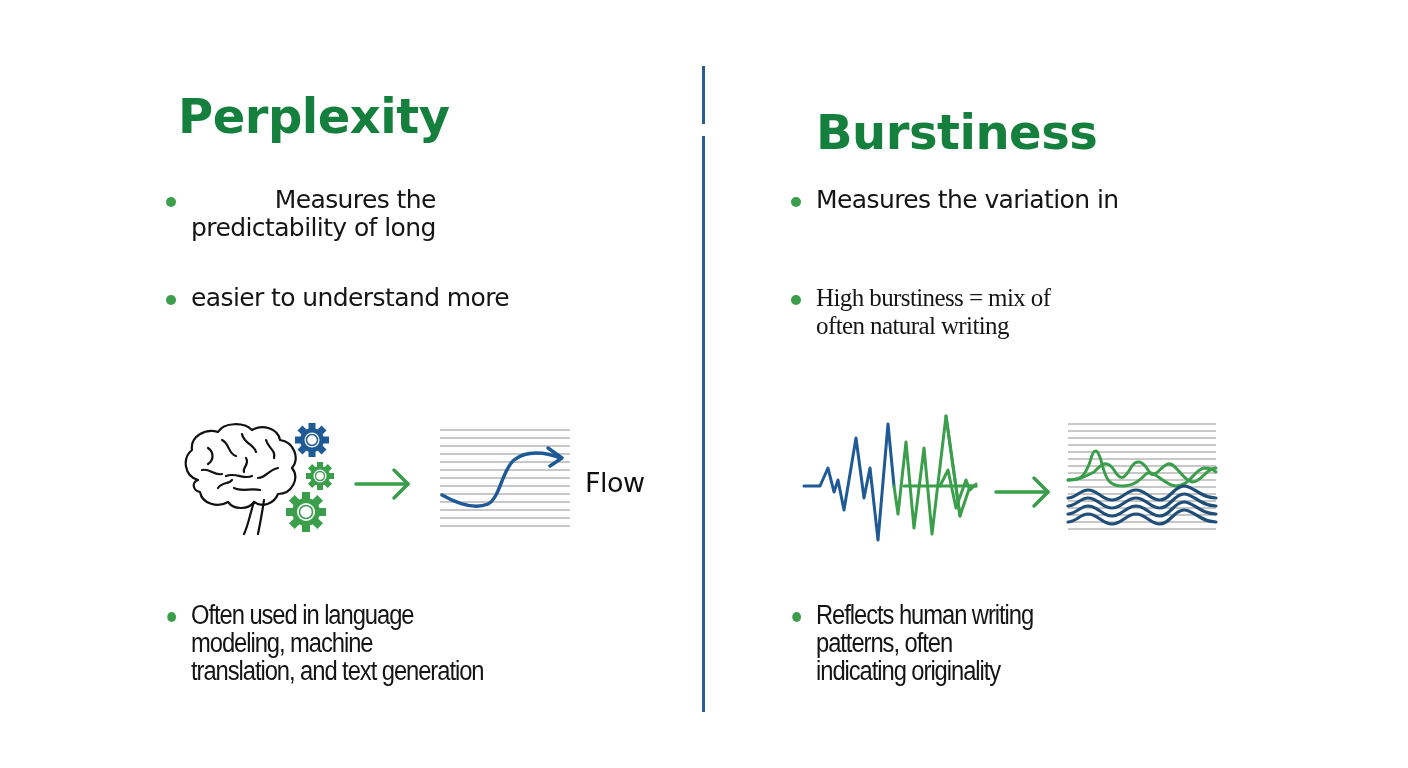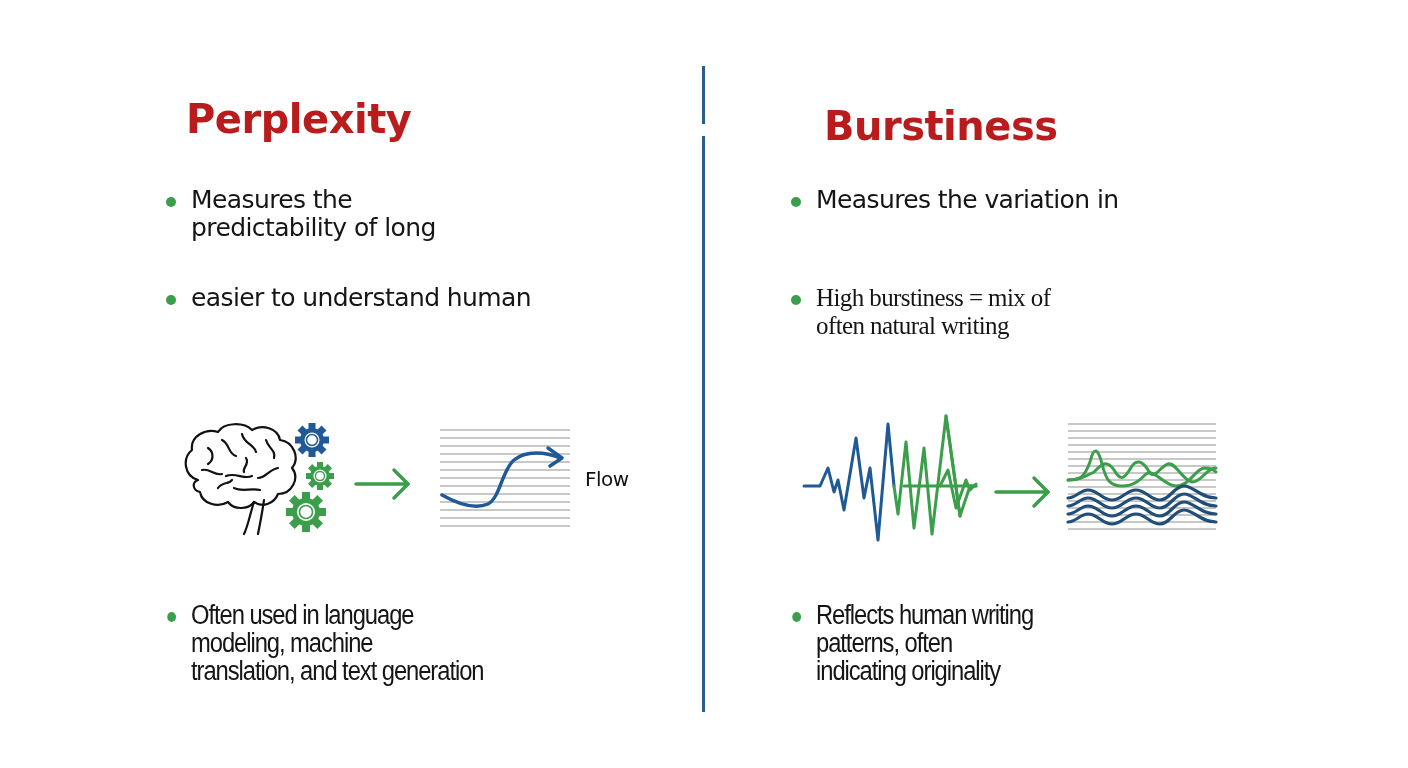--- a/index.html
+++ b/index.html
@@ -1,56 +1,56 @@
 <!DOCTYPE html>
 <html><head>
 <meta charset="utf-8">
 <style>
   html, body { margin: 0; padding: 0; }
   body {
     width: 1408px; height: 768px; background: #ffffff; position: relative; overflow: hidden;
     font-family: "DejaVu Sans", "Liberation Sans", sans-serif; color: #111;
   }
   .title {
-    position: absolute; font-weight: bold; font-size: 40px; color: #b91c1c; letter-spacing: -0.5px;
-    font-family: "DejaVu Sans", sans-serif; margin: 8px;
+    position: absolute; font-weight: bold; font-size: 48px; color: #15803d; letter-spacing: -0.5px;
+    font-family: "DejaVu Sans", sans-serif; margin: 0;
   }
   .bullet {
     position: absolute; font-size: 25px; line-height: 28px; color: #151515;
     font-family: "DejaVu Sans", sans-serif; letter-spacing: -0.6px;
   }
   .bullet .dot {
     position: absolute; left: -25px; top: 11px; width: 10px; height: 10px; border-radius: 50%;
     background: #3a9e4a;
   }
   .bullet .line { display: block; white-space: nowrap; }
   .divider {
     position: absolute; left: 702px; width: 3px; background: #2b5d8c;
   }
   .icon { position: absolute; }
   .flow-label {
-    position: absolute; left: 585px; top: 467px; font-size: 20px; color: #111;
+    position: absolute; left: 585px; top: 467px; font-size: 27px; color: #111;
     font-family: "DejaVu Sans", sans-serif; letter-spacing: -0.5px;
   }
   .cond { font-family: "Liberation Sans", sans-serif; font-size: 27px; letter-spacing: -1.2px; transform: scaleX(0.88); transform-origin: left top; }
 </style>
 </head>
 <body>
 
 <h1 class="title" style="left:178px; top:88px;">Perplexity</h1>
 
-<div class="bullet" style="left:191px; top:186px;">
+<div class="bullet" style="left:191px; top:186px;text-align:right;">
   <span class="dot"></span>
   <span class="line">Measures the</span>
   <span class="line">predictability of long</span>
 </div>
 
 <div class="bullet" style="left:191px; top:284px;">
   <span class="dot"></span>
-  <span class="line">easier to understand human</span>
+  <span class="line">easier to understand more</span>
 </div>
 
 <svg class="icon" style="left:178px; top:418px;" width="160" height="120" viewBox="0 0 160 120">
   <g fill="none" stroke="#111" stroke-width="2.2" stroke-linecap="round" stroke-linejoin="round">
     <path d="M20 62 C6 58 4 40 14 32 C12 18 28 10 40 14 C46 4 66 4 74 12 C84 6 100 10 102 22 C116 24 122 40 114 50 C122 60 114 76 100 76 C96 86 84 90 76 84 C70 92 56 92 50 84 C40 90 24 86 22 74 C14 72 14 64 20 62 Z"></path>
     <path d="M76 84 C72 96 70 108 66 116"></path>
     <path d="M86 82 C84 96 82 106 80 116"></path>
     <path d="M30 30 C36 34 36 42 30 46"></path>
     <path d="M44 22 C52 26 50 36 58 38"></path>
     <path d="M64 16 C66 26 76 26 78 34"></path>
@@ -152,21 +152,21 @@
 <div class="bullet cond" style="left:191px; top:601px; line-height:28px;">
   <span class="dot" style="left:-27px;"></span>
   <span class="line">Often used in language</span>
   <span class="line">modeling, machine</span>
   <span class="line">translation, and text generation</span>
 </div>
 
 <div class="divider" style="top:66px; height:58px;"></div>
 <div class="divider" style="top:136px; height:576px;"></div>
 
-<h1 class="title" style="left:816px; top:95px;">Burstiness</h1>
+<h1 class="title" style="left:816px; top:104px;">Burstiness</h1>
 
 <div class="bullet" style="left:816px; top:186px;">
   <span class="dot"></span>
   <span class="line">Measures the variation in</span>
 </div>
 
 <div class="bullet" style="left:816px; top:284px;font-family:Liberation Serif, serif;">
   <span class="dot"></span>
   <span class="line">High burstiness = mix of</span>
   <span class="line">often natural writing</span>

